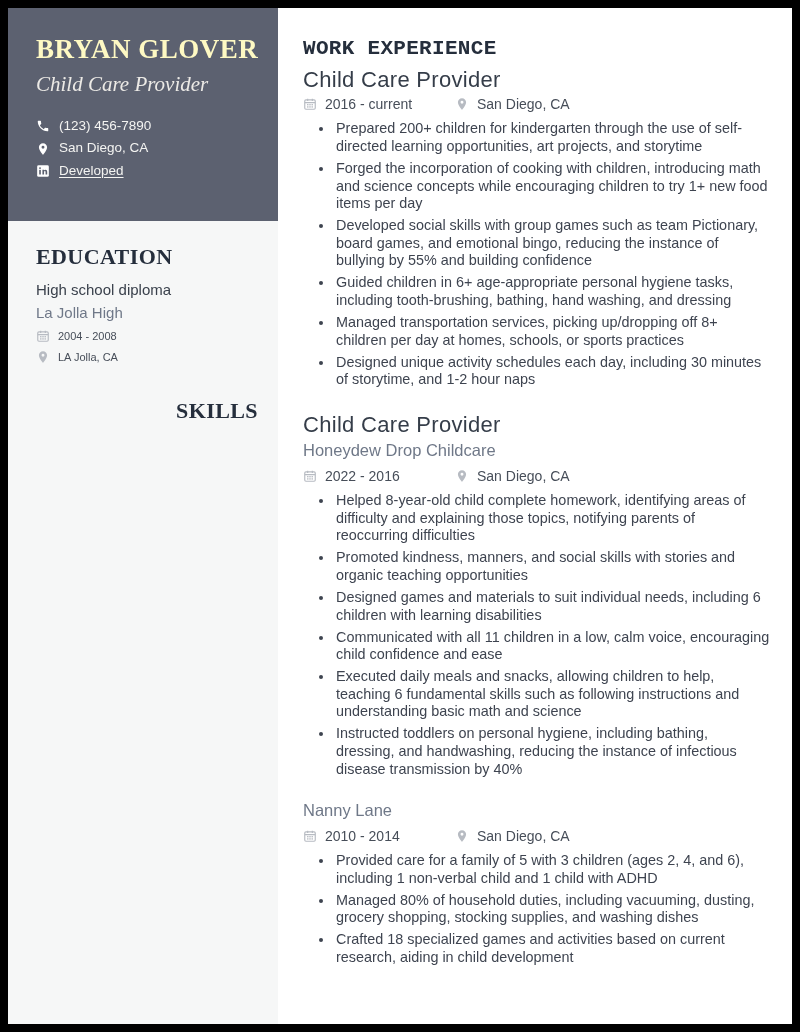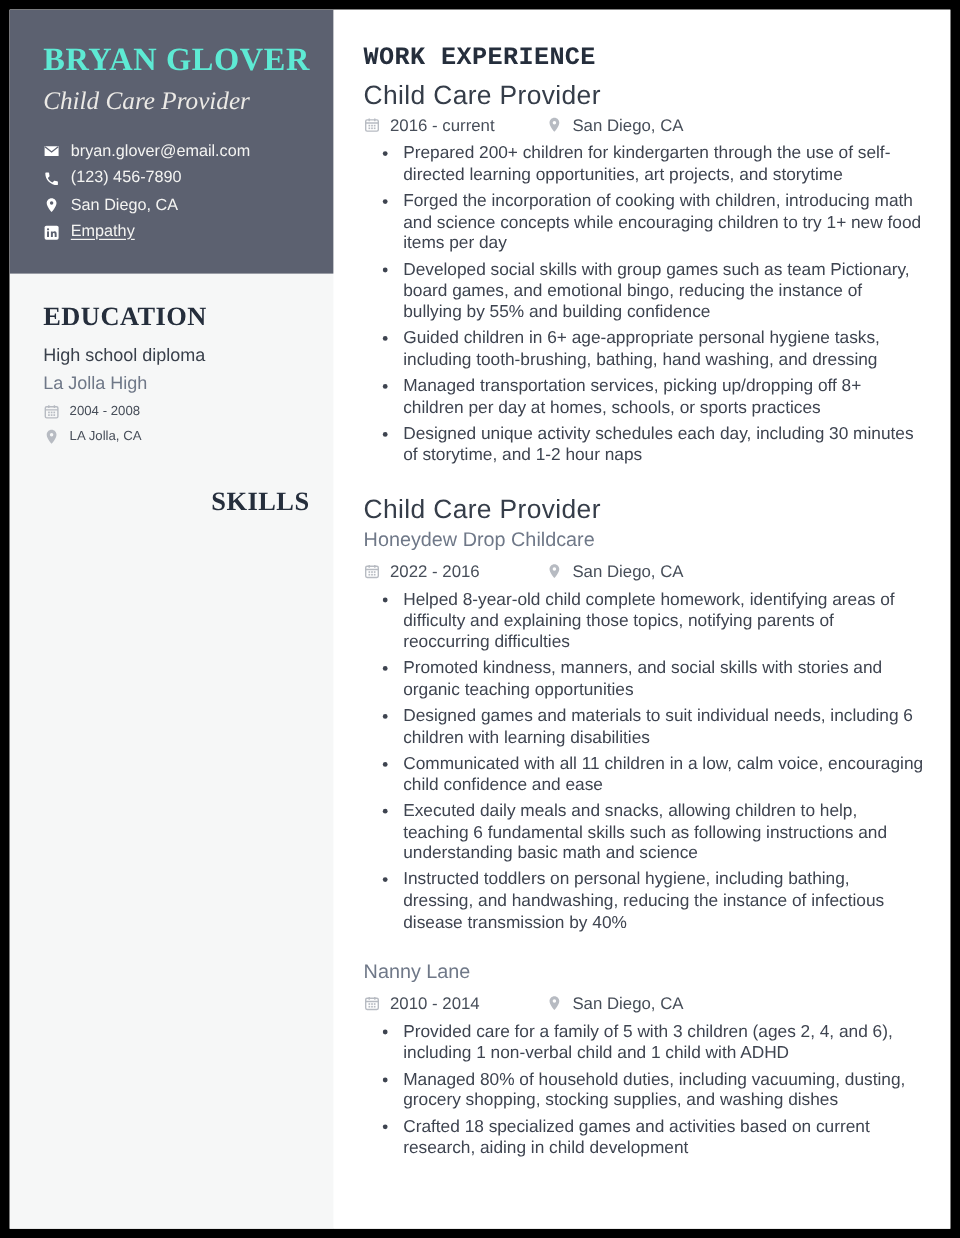--- a/index.html
+++ b/index.html
@@ -34,21 +34,21 @@
     background:var(--sidebar-bg);
   }
   .side-header{
     background:var(--header-bg);
     padding:26px 16px 20px 28px;
     min-height:213px;
   }
   .person-name{
     font-family:"Liberation Serif", serif;
     font-weight:700;font-size:27px;letter-spacing:.5px;
-    color:#5eead4;line-height:1.15;
+    color:#fef9c3;line-height:1.15;
   }
   .person-title{
     font-family:"Liberation Serif", serif;
     font-style:italic;font-size:21px;color:#eceae6;
     margin-top:7px;margin-bottom:22px;
   }
   .contact-row{
     display:flex;align-items:center;gap:9px;
     color:var(--header-text);font-size:13.5px;
     margin-bottom:7.5px;line-height:1.1;
@@ -108,29 +108,20 @@
 <body>
 
 <div class="page">
 
   <aside class="sidebar">
 
     <div class="side-header">
       <div class="person-name">BRYAN GLOVER</div>
       <div class="person-title">Child Care Provider</div>
 
-      <div class="contact-row">
-        <span class="cicon">
-          <svg viewBox="0 0 24 24">
-              <path d="M2 5h20v14H2z" fill="currentColor"></path>
-              <path d="M2.5 5.5 12 13l9.5-7.5" stroke="#5c6170" stroke-width="1.8" fill="none"></path>
-            </svg>
-        </span>
-        <span>bryan.glover@email.com</span>
-      </div>
 
       <div class="contact-row">
         <span class="cicon">
           <svg viewBox="0 0 24 24" fill="currentColor">
               <path d="M6.62 10.79c1.44 2.83 3.76 5.14 6.59 6.59l2.2-2.21c.27-.27.67-.36 1.02-.24 1.12.37 2.33.57 3.57.57.55 0 1 .45 1 1V20c0 .55-.45 1-1 1-9.39 0-17-7.61-17-17 0-.55.45-1 1-1h3.5c.55 0 1 .45 1 1 0 1.25.2 2.45.57 3.57.11.35.03.74-.25 1.02l-2.2 2.2z"></path>
             </svg>
         </span>
         <span>(123) 456-7890</span>
       </div>
 
@@ -145,21 +136,21 @@
 
       <div class="contact-row">
         <span class="cicon">
           <svg viewBox="0 0 24 24">
               <rect x="2" y="2" width="20" height="20" rx="2.5" fill="currentColor"></rect>
               <rect x="5.5" y="10" width="2.8" height="8" fill="#5c6170"></rect>
               <circle cx="6.9" cy="7" r="1.6" fill="#5c6170"></circle>
               <path d="M11 18v-8h2.7v1.1c.5-.8 1.4-1.3 2.5-1.3 1.9 0 3 1.2 3 3.5V18h-2.8v-4.2c0-1-.4-1.6-1.3-1.6-.8 0-1.3.6-1.3 1.6V18H11z" fill="#5c6170"></path>
             </svg>
         </span>
-        <span class="contact-link">Empathy</span>
+        <span class="contact-link">Developed</span>
       </div>
     </div>
 
     <section class="side-section edu-section">
       <h2 class="side-heading">EDUCATION</h2>
       <div class="edu-degree">High school diploma</div>
       <div class="edu-school">La Jolla High</div>
       <div class="meta-row">
         <span class="meta-icon">
           <svg viewBox="0 0 24 24">

